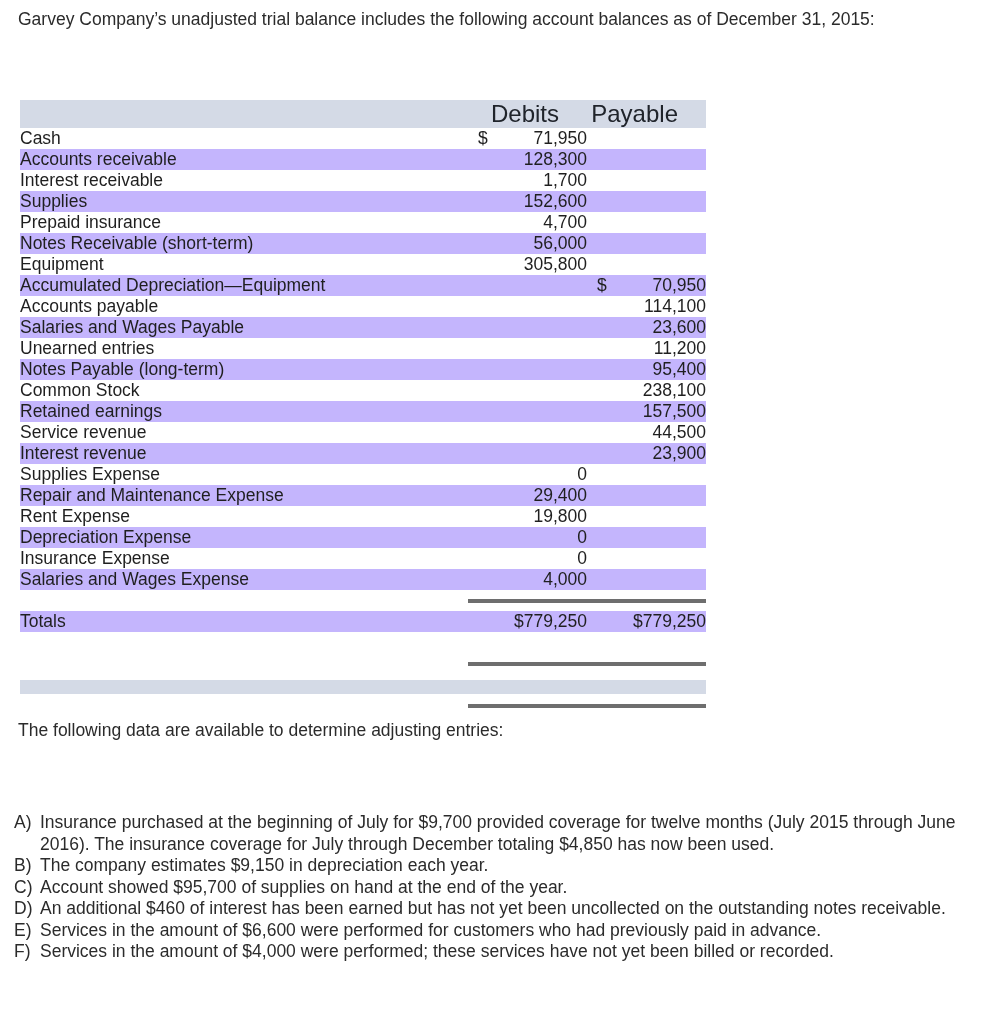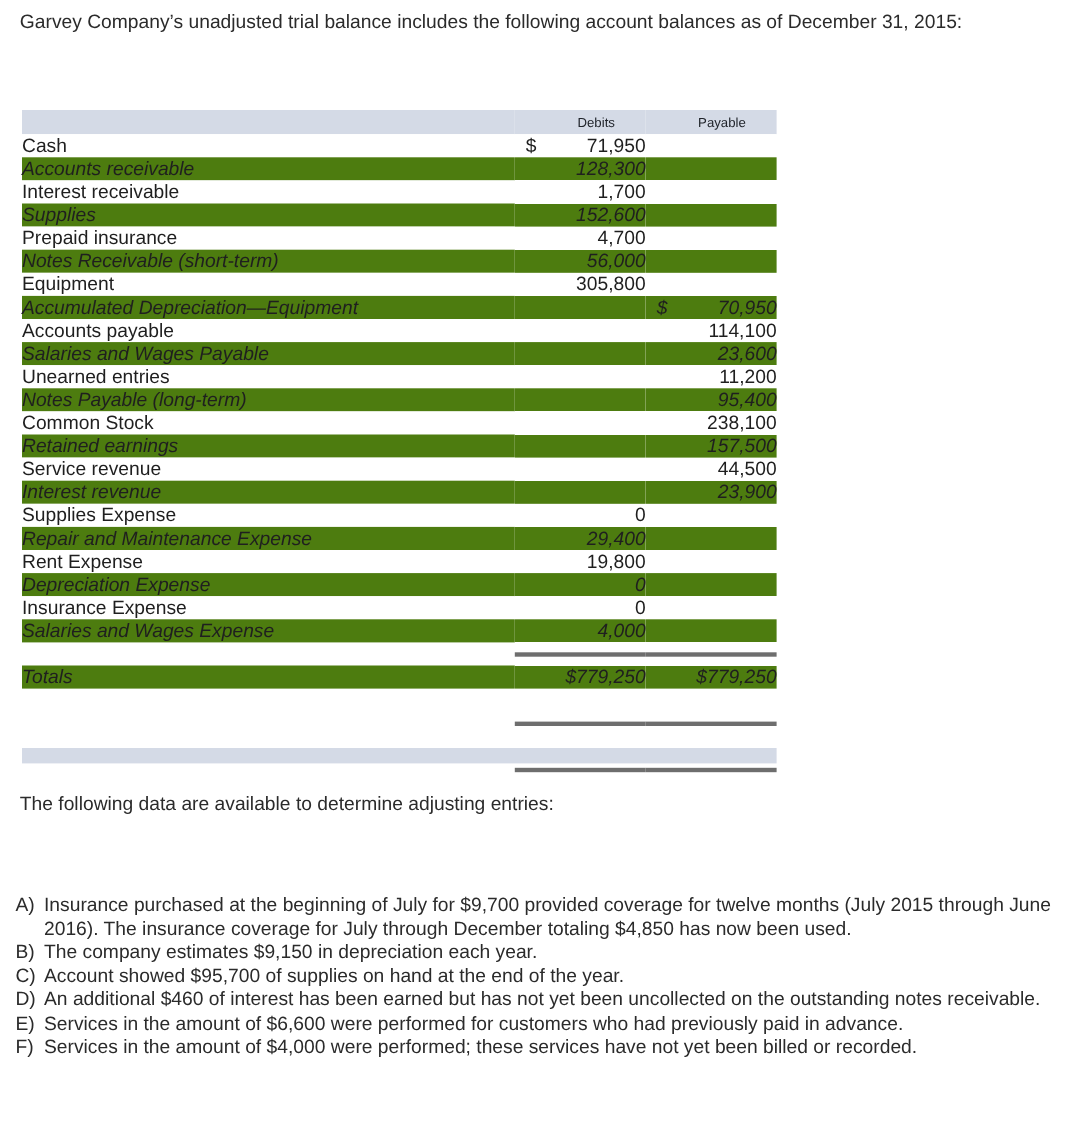--- a/index.html
+++ b/index.html
@@ -40,35 +40,35 @@
     table-layout: fixed;
     font-size: 17.5px;
   }
   table.tb col.c-acct  { width: 448px; }
   table.tb col.c-deb   { width: 119px; }
   table.tb col.c-cre   { width: 119px; }
 
   table.tb thead th {
     background: #d4dae6;
     font-weight: normal;
-    font-size: 12px;
+    font-size: 24px;
     color: #20242b;
     height: 22px;
     padding: 0;
     vertical-align: middle;
   }
   table.tb thead th.h-acct { }
   table.tb thead th.h-num {
     text-align: right;
     padding-right: 28px;
   }
 
   table.tb tbody tr { height: 21px; }
   table.tb tbody tr.odd  { background: #ffffff; }
-  table.tb tbody tr.even { background: #4d7c0f; font-style: italic; }
+  table.tb tbody tr.even { background: #c4b5fd; }
 
   table.tb td {
     padding: 0;
     vertical-align: middle;
     line-height: 21px;
     white-space: nowrap;
   }
   td.acct { padding-left: 6px; color: #1f1f1f; }
   td.num {
     text-align: right;

